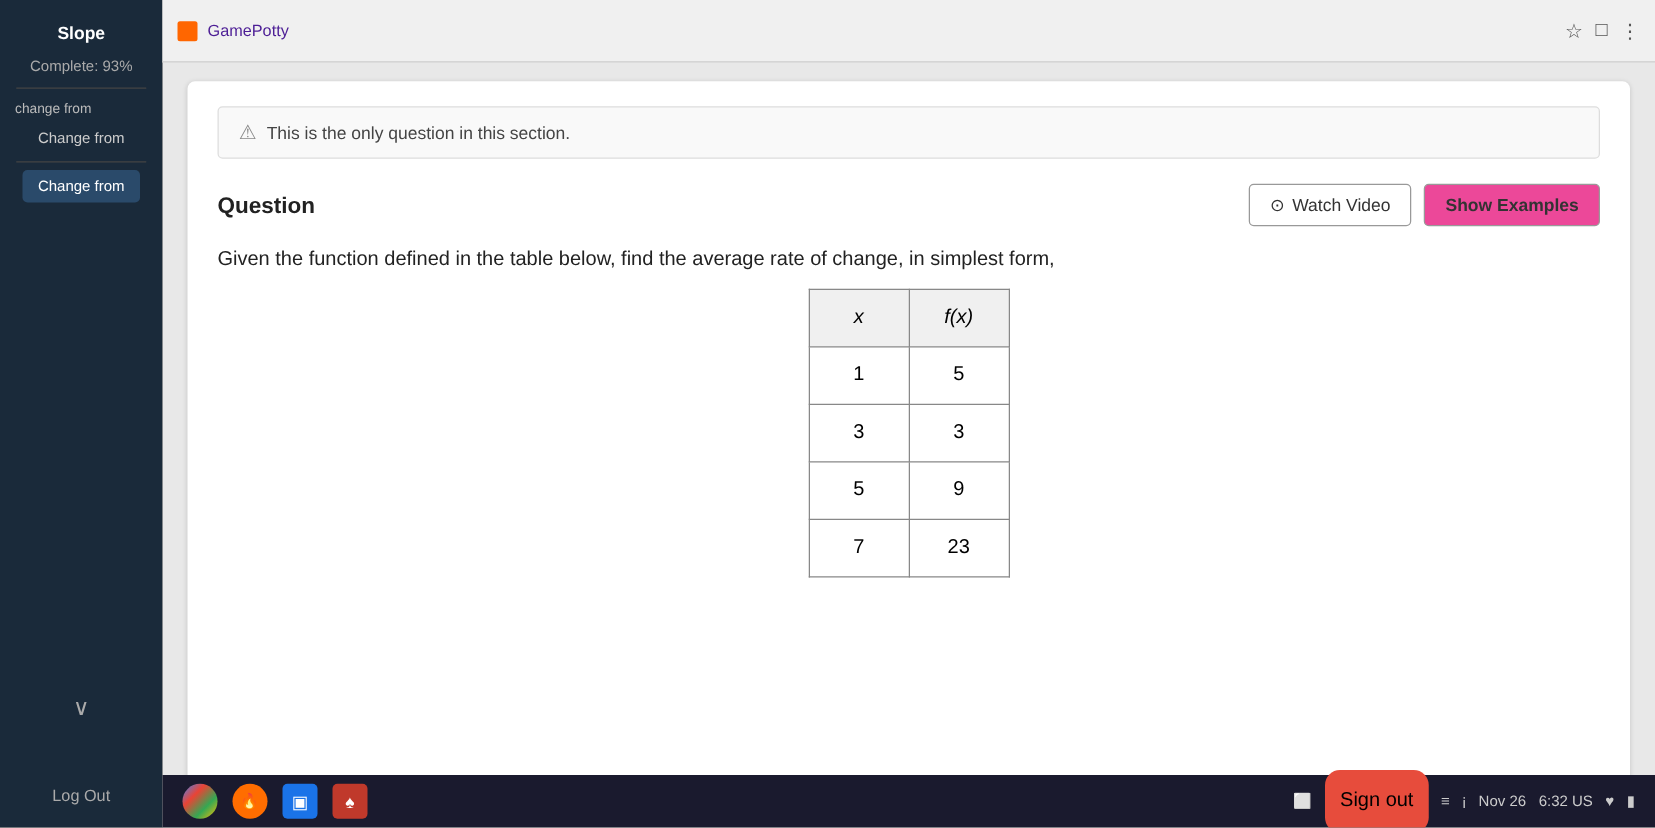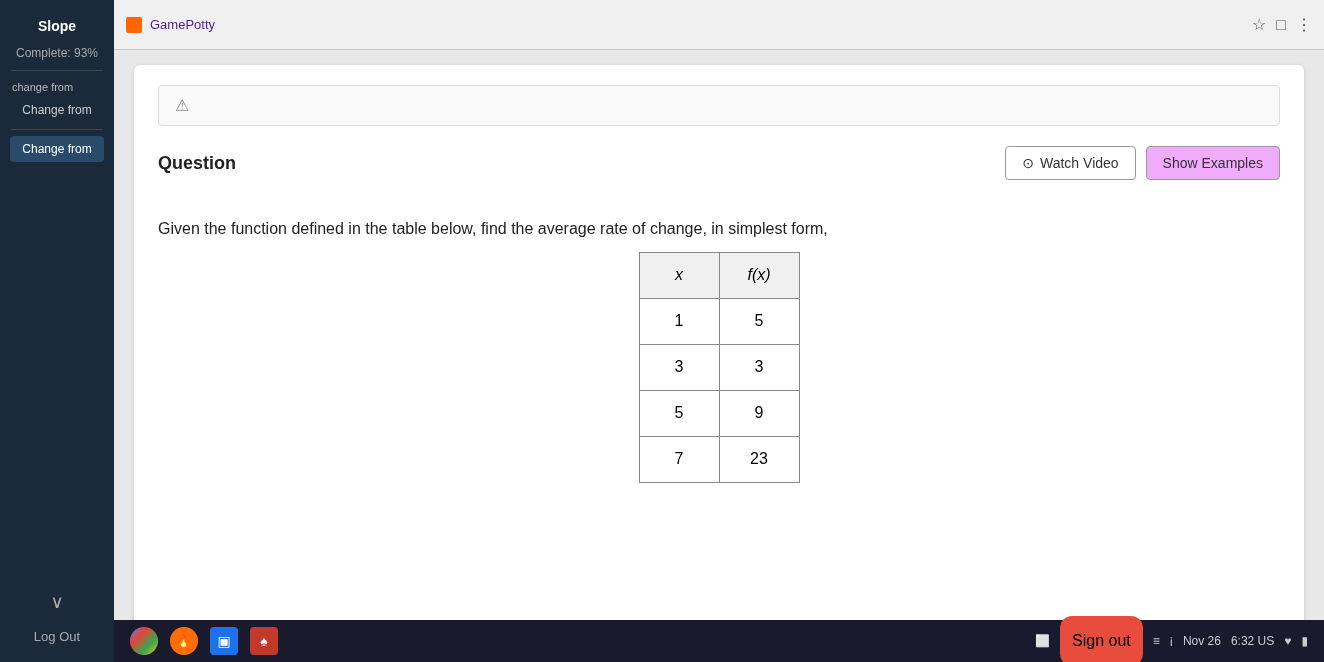--- a/index.html
+++ b/index.html
@@ -7,21 +7,21 @@
       font-family: Arial, sans-serif;
       background: #2a2a2a;
       display: flex;
       width: 1324px;
       min-height: 662px;
       overflow: hidden;
     }
 
     
     .sidebar {
-      width: 114px;
+      width: 130px;
       background: #1a2a3a;
       display: flex;
       flex-direction: column;
       align-items: center;
       padding: 10px 0;
       min-height: 662px;
       flex-shrink: 0;
     }
     .sidebar-section {
       width: 100%;
@@ -57,20 +57,21 @@
       font-size: 18px;
       padding: 8px;
       cursor: pointer;
     }
     .sidebar-logout {
       color: #aaa;
       font-size: 13px;
       padding: 8px 12px;
       cursor: pointer;
       text-align: center;
+      margin-top: 36px;
     }
     .sidebar-divider {
       width: 80%;
       height: 1px;
       background: #444;
       margin: 6px auto;
     }
 
     
     .main-area {
@@ -143,21 +144,21 @@
     .notice-icon {
       font-size: 16px;
       color: #888;
     }
 
     
     .question-header {
       display: flex;
       align-items: center;
       justify-content: space-between;
-      margin-bottom: 36px;
+      margin-bottom: 14px;
     }
     .question-label {
       font-size: 18px;
       font-weight: bold;
       color: #222;
     }
     .question-buttons {
       display: flex;
       gap: 10px;
     }
@@ -170,24 +171,25 @@
       border-radius: 4px;
       background: #fff;
       font-size: 14px;
       color: #333;
       cursor: pointer;
     }
     .btn-show-examples {
       padding: 4px 16px;
       border: 1px solid #999;
       border-radius: 4px;
-      background: #f0abfc;
+      background: #ec4899;
       font-size: 14px;
       color: #333;
       cursor: pointer;
+      font-weight: bold;
     }
 
     
     .question-text {
       font-size: 16px;
       color: #222;
       line-height: 1.6;
     }
 
     
@@ -292,20 +294,21 @@
       <span class="top-bar-icon">☆</span>
       <span class="top-bar-icon">□</span>
       <span class="top-bar-icon">⋮</span>
     </div>
   </div>
 
   <div class="content-card">
 
     <div class="notice-bar">
       <span class="notice-icon">⚠</span>
+      <span>This is the only question in this section.</span>
     </div>
 
     <div class="question-header">
       <div class="question-label">Question</div>
       <div class="question-buttons">
         <button class="btn-watch-video">
           <span>⊙</span>
           <span>Watch Video</span>
         </button>
         <button class="btn-show-examples">Show Examples</button>

